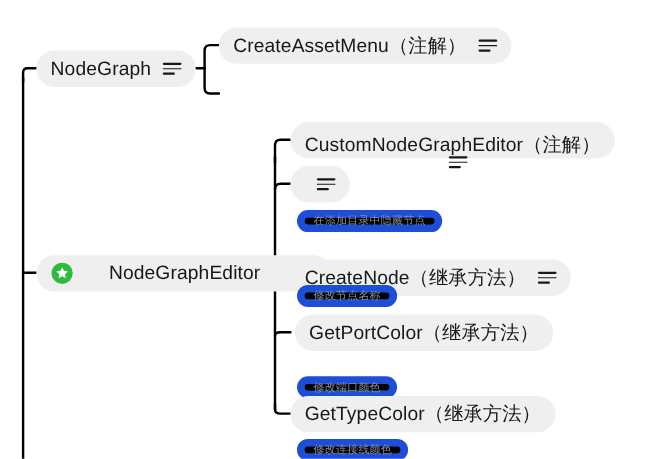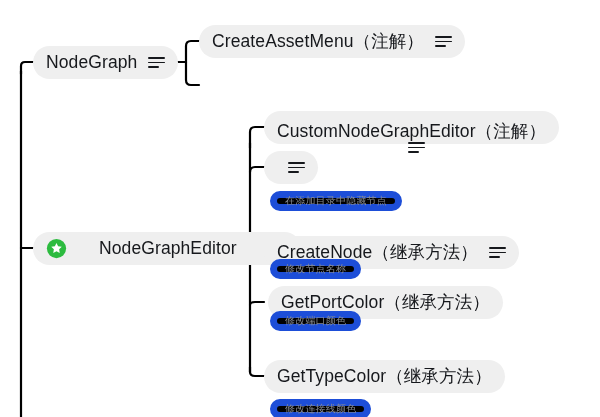--- a/index.html
+++ b/index.html
@@ -181,20 +181,20 @@
       <i></i>
         <i></i>
         <i></i>
     </span>
   </div>
   <div class="tag" style="left:270px; top:259px;">修改节点名称</div>
 
   <div class="node" style="left:268px; top:286px;">
     <span class="label">GetPortColor（继承方法）</span>
   </div>
-  <div class="tag" style="left:270px; top:311px;text-align:center;">修改端口颜色</div>
+  <div class="tag" style="left:270px; top:342px;text-align:center;">修改端口颜色</div>
 
   <div class="node" style="left:264px; top:360px;">
     <span class="label">GetTypeColor（继承方法）</span>
   </div>
   <div class="tag" style="left:270px; top:399px;">修改连接线颜色</div>
 
 </div>
 
 </body></html>

